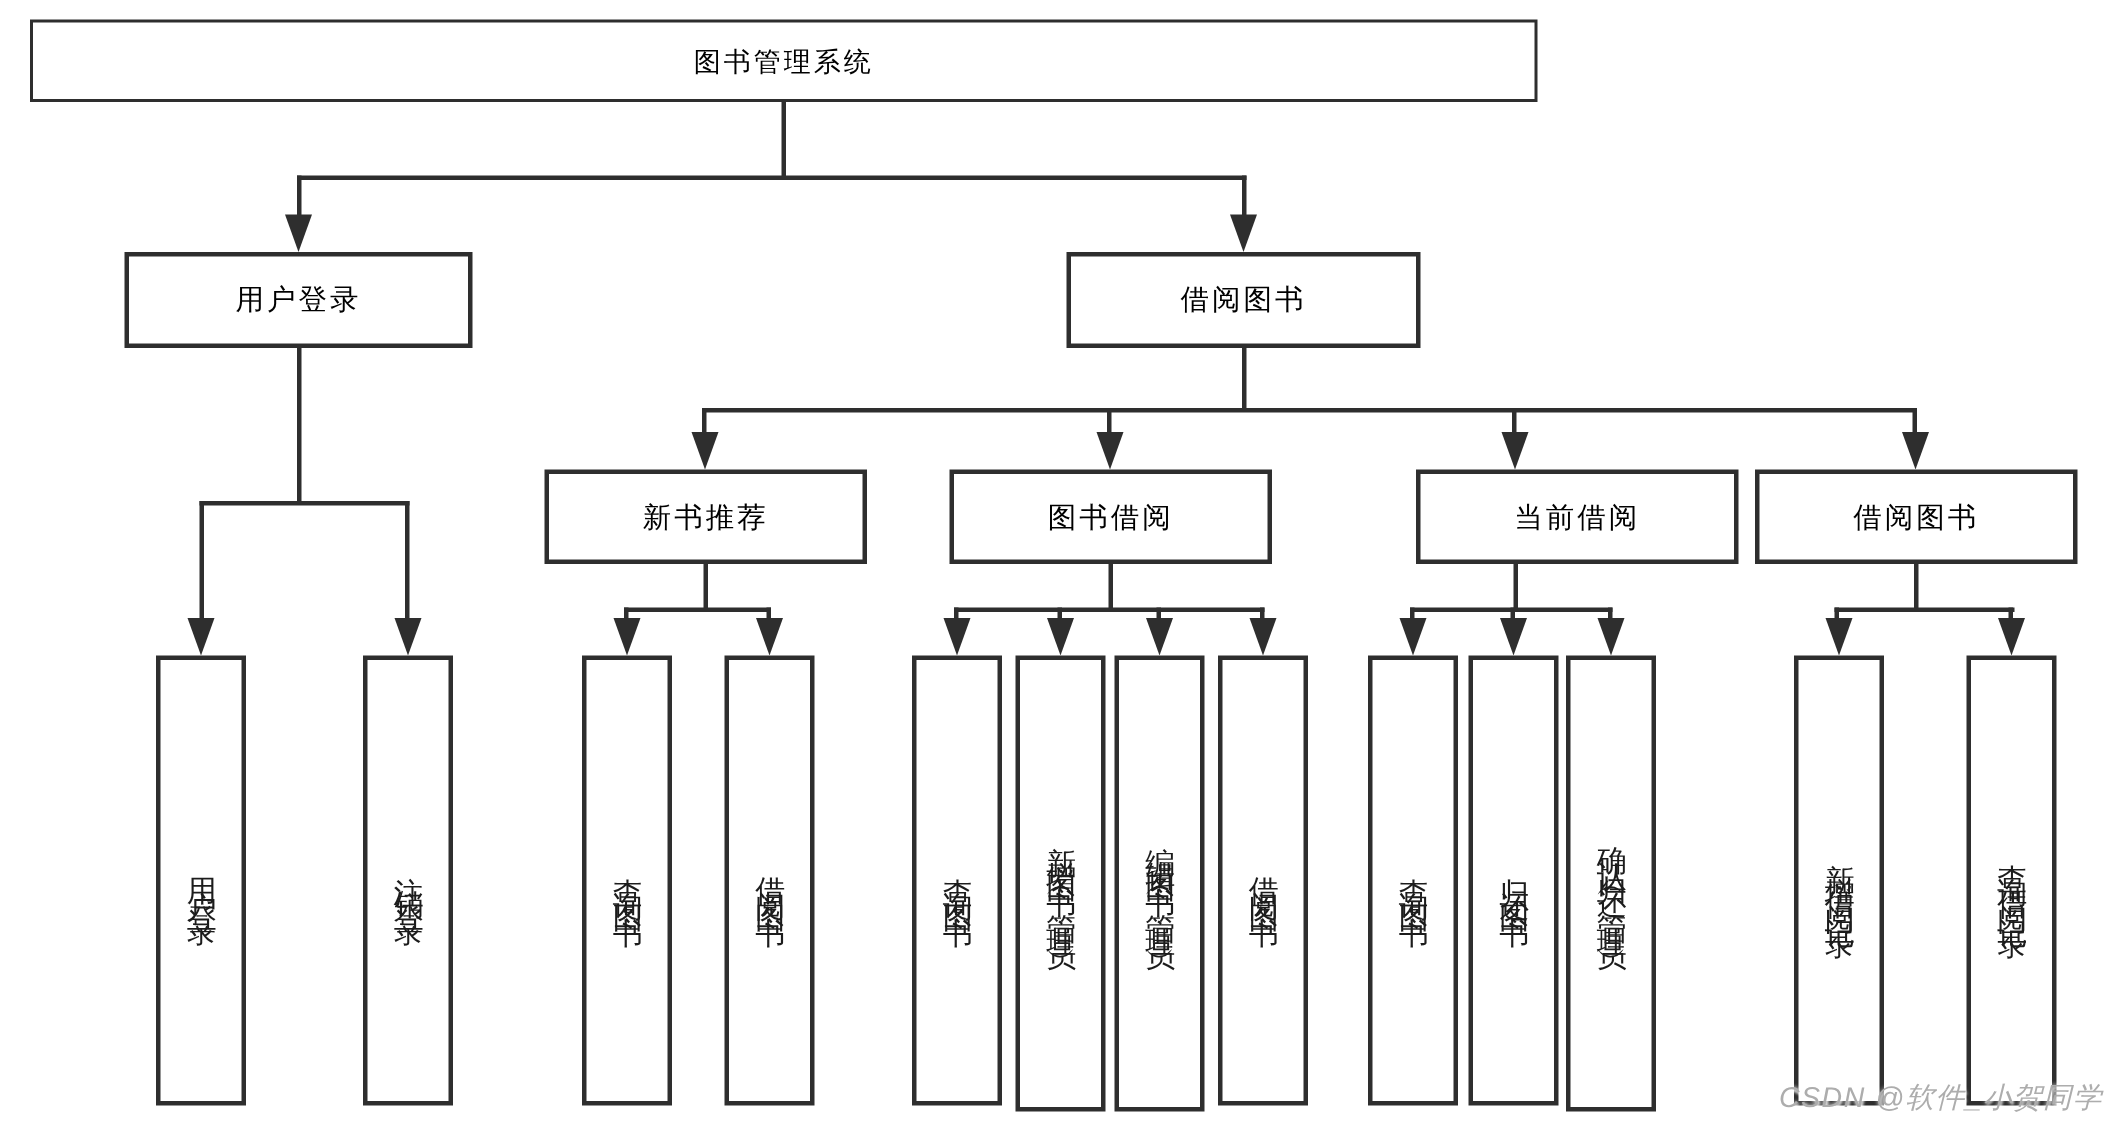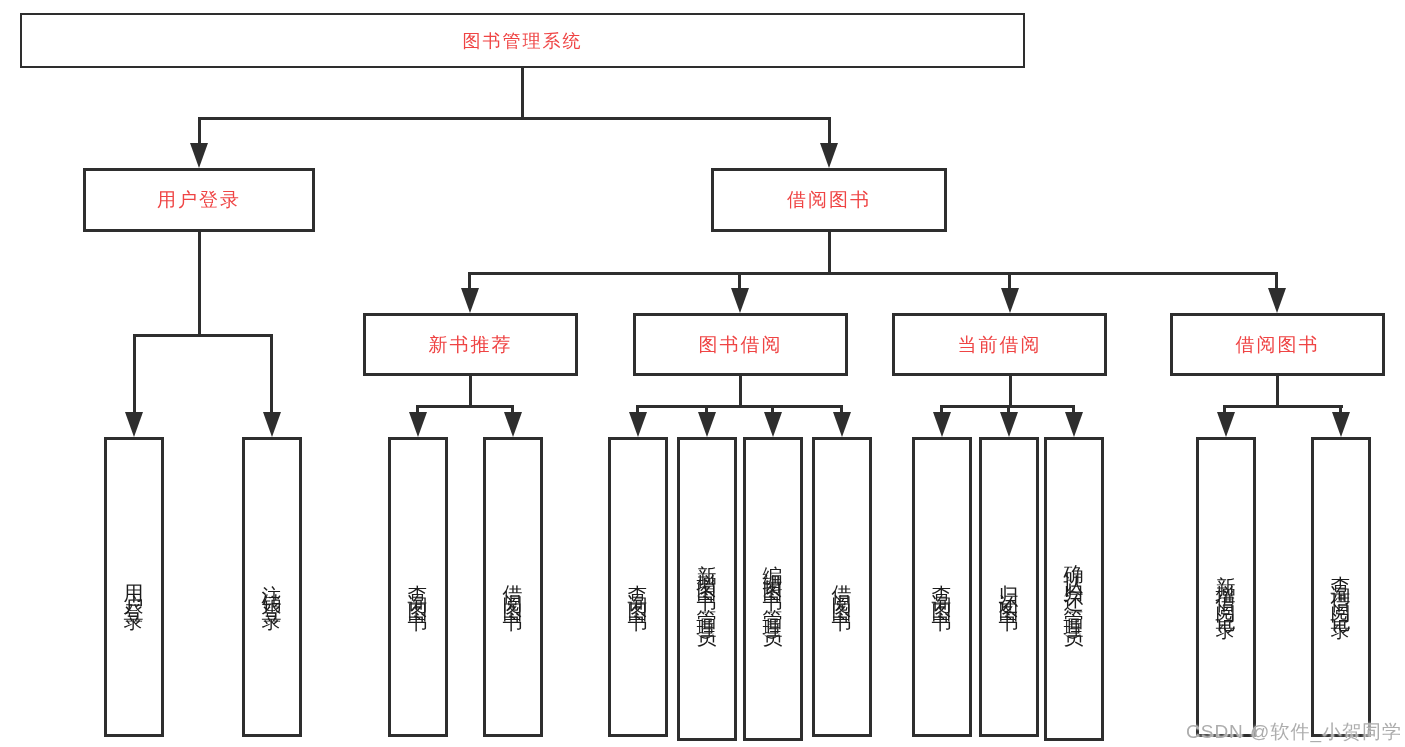--- a/index.html
+++ b/index.html
@@ -5,36 +5,37 @@
   html,body { margin:0; padding:0; background:#ffffff; }
   .stage {
     position:relative; width:1405px; height:747px; background:#ffffff;
     font-family:"Liberation Sans","DejaVu Sans",sans-serif; overflow:hidden;
   }
   .box {
     position:absolute; box-sizing:border-box; border:3px solid #2e2e2e;
     background:#ffffff; display:flex; align-items:center; justify-content:center;
   }
   .box--root { border-width:2px; }
-  .hlabel { font-size:19px; color:#ef4444; letter-spacing:2px; white-space:nowrap; }
+  .hlabel { font-size:19px; color:#000000; letter-spacing:2px; white-space:nowrap; }
   .hlabel--root { font-size:18px; }
   .vlabel {
     writing-mode:vertical-rl; text-orientation:mixed; font-size:20px;
     letter-spacing:9px; line-height:1; color:#1c1c1c;
   }
   .line { position:absolute; background:#2e2e2e; }
   .arrow {
     position:absolute; width:0; height:0;
     border-left:9px solid transparent; border-right:9px solid transparent;
     border-top:25px solid #2e2e2e;
   }
   .watermark {
     position:absolute; left:1186px; top:719px; font-size:19px; color:#adadad;
     letter-spacing:1px; white-space:nowrap; z-index:5;
     text-shadow:0 0 3px #ffffff, 1px 1px 2px rgba(255,255,255,0.9);
+    font-style:italic;
   }
 </style>
 </head>
 <body>
 
 <div class="stage">
 
   <div class="line" style="left:521px; top:66px; width:3px; height:53px;"></div>
   <div class="line" style="left:198px; top:117px; width:633px; height:3px;"></div>
   <div class="line" style="left:198px; top:117px; width:3px; height:28px;"></div>
@@ -104,21 +105,21 @@
   <div class="box" style="left:711px; top:168px; width:236px; height:64px;">
     <span class="hlabel">借阅图书</span>
   </div>
 
   <div class="box" style="left:363px; top:313px; width:215px; height:63px;">
     <span class="hlabel">新书推荐</span>
   </div>
   <div class="box" style="left:633px; top:313px; width:215px; height:63px;">
     <span class="hlabel">图书借阅</span>
   </div>
-  <div class="box" style="left:892px; top:313px; width:215px; height:63px;">
+  <div class="box" style="left:944px; top:313px; width:215px; height:63px;">
     <span class="hlabel">当前借阅</span>
   </div>
   <div class="box" style="left:1170px; top:313px; width:215px; height:63px;">
     <span class="hlabel">借阅图书</span>
   </div>
 
   <div class="box" style="left:104px; top:437px; width:60px; height:300px;">
     <span class="vlabel">用户登录</span>
   </div>
   <div class="box" style="left:242px; top:437px; width:60px; height:300px;">

